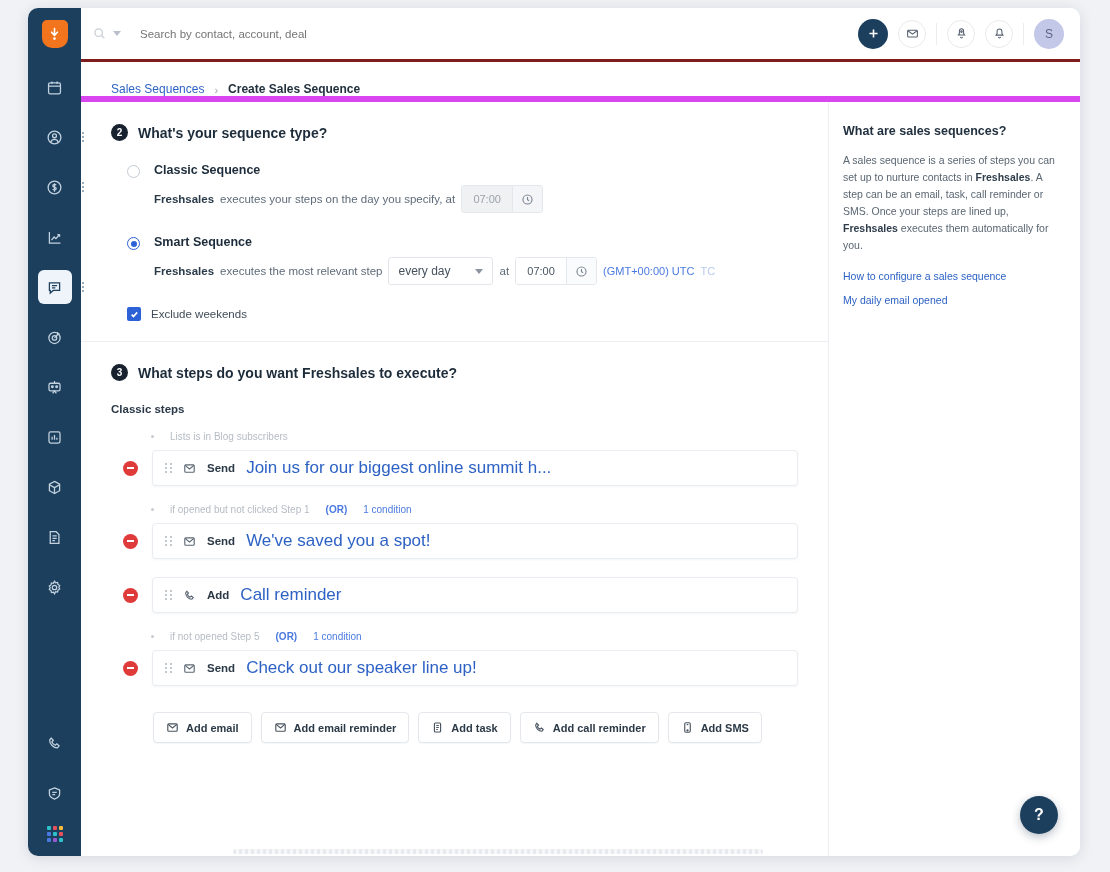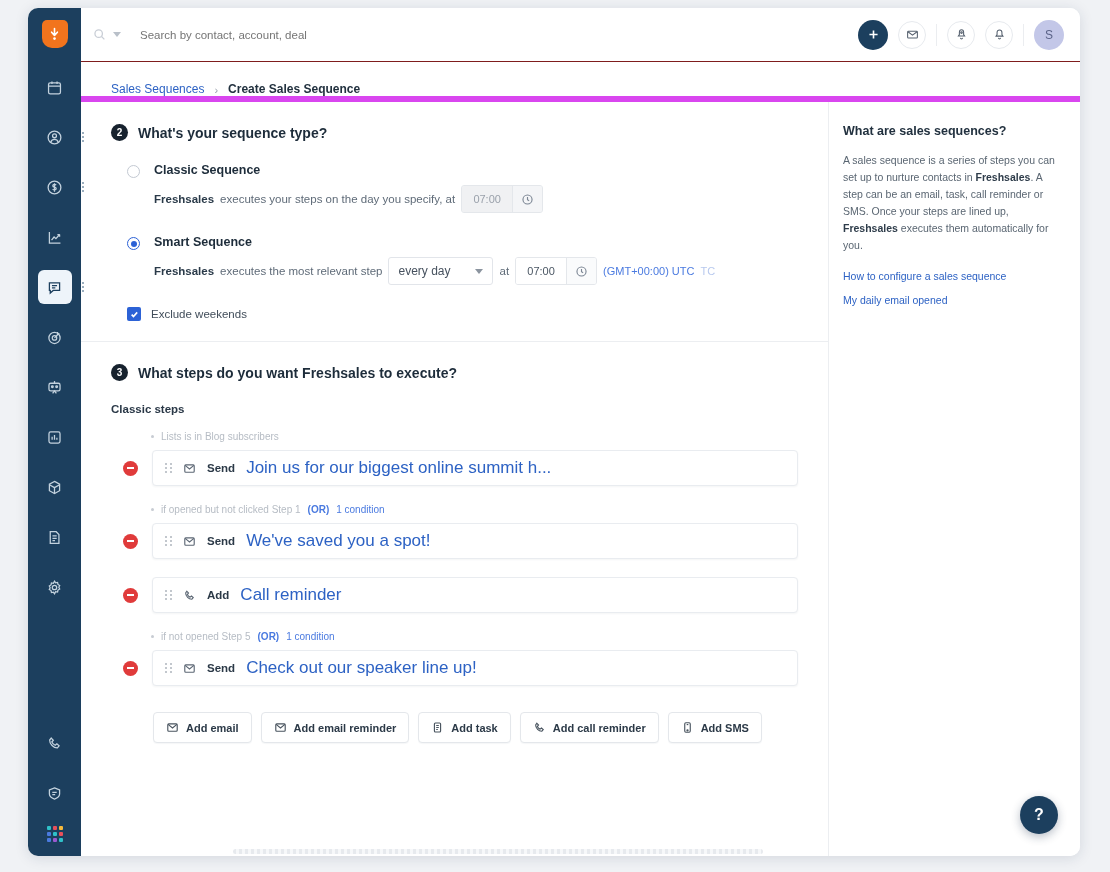--- a/index.html
+++ b/index.html
@@ -50,21 +50,21 @@
   .app-grid { display: grid; grid-template-columns: repeat(3,4px); gap: 2px; margin-bottom: 14px; }
   .app-grid i { width: 4px; height: 4px; border-radius: 1px; display:block; }
 
   
   .right-side { flex: 1 1 auto; display: flex; flex-direction: column; min-width: 0; }
 
   
   .topbar {
     height: 54px; flex: 0 0 54px; background: #fff;
     display: flex; align-items: center; padding: 0 16px 0 12px;
-    border-bottom: 1px solid #7f1d1d;
+    border-bottom: 3px solid #7f1d1d;
   }
   .search-wrap { display: flex; align-items: center; gap: 7px; flex: 1 1 auto; }
   .search-ico svg { stroke: #c9ced6; fill: none; stroke-width: 1.6; display:block; }
   .caret-dn { width:0;height:0;border-left:4px solid transparent;border-right:4px solid transparent;border-top:5px solid #b9c0c9; }
   .search-input {
     border: none; outline: none; font-size: 11.5px; color: #9aa1ab;
     font-family: "Liberation Sans", sans-serif; width: 320px; padding-left: 12px;
     background: transparent;
   }
   .top-actions { display: flex; align-items: center; gap: 10px; }
@@ -153,21 +153,21 @@
   .chk-row { display: flex; align-items: center; gap: 10px; padding-left: 16px; }
   .chkbox {
     width: 14px; height: 14px; border-radius: 2px; background: #2c62d6;
     display: flex; align-items: center; justify-content: center; cursor: pointer;
   }
   .chkbox svg { stroke: #fff; stroke-width: 2.2; fill: none; }
   .chk-lbl { font-size: 11.5px; color: #414d5a; }
 
   
   .steps-label { font-size: 11.5px; font-weight: 700; color: #2a3847; margin: 0 0 16px 0; }
-  .cond-line { display: flex; align-items: center; gap: 7px; margin: 0 0 8px 40px; font-size: 10px; color: #b6bcc4; }
+  .cond-line { display: flex; align-items: center; gap: 16px; margin: 0 0 8px 40px; font-size: 10px; color: #b6bcc4; }
   .cond-dot { width: 3px; height: 3px; background: #c7ccd3; border-radius: 50%; flex:0 0 3px; }
   .cond-or { color: #4a7ae0; font-weight: 600; }
   .cond-cnt { color: #4a7ae0; }
 
   .step-row { display: flex; align-items: center; gap: 14px; margin-bottom: 18px; }
   .remove-btn {
     width: 15px; height: 15px; border-radius: 50%; background: #e03b3b;
     display: flex; align-items: center; justify-content: center;
     flex: 0 0 15px; margin-left: 12px; cursor: pointer;
   }

